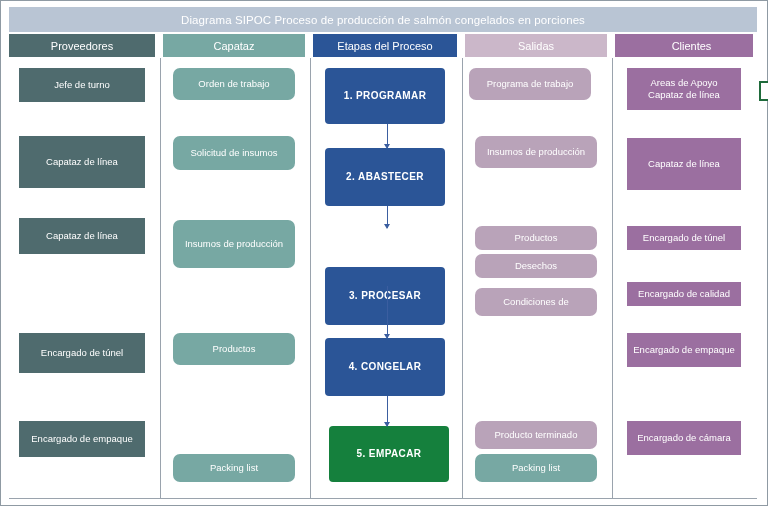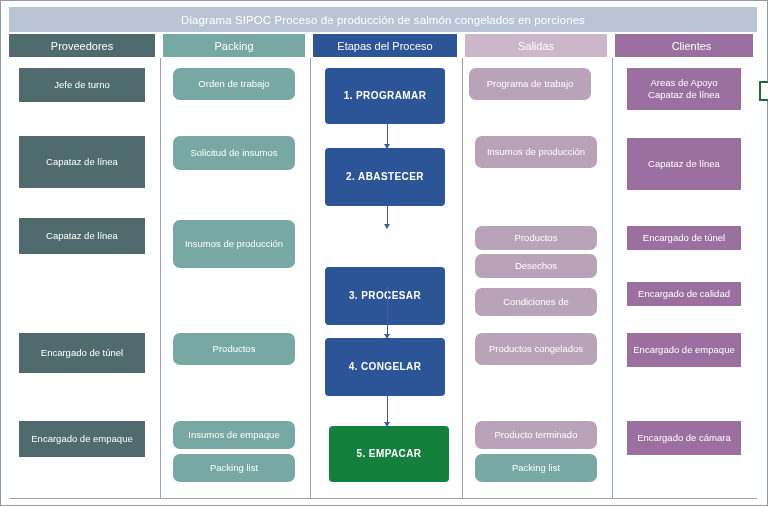--- a/index.html
+++ b/index.html
@@ -83,59 +83,57 @@
 <body>
 
 <div id="diagram">
 
   <div class="title-band">
     <span class="title-text">Diagrama SIPOC Proceso de producción de salmón congelados en porciones</span>
   </div>
 
   <div class="header-row" id="header-row">
       <div class="col-head" style="left: 0px; width: 146px; position: absolute; background: rgb(79, 107, 110);">Proveedores</div>
-      <div class="col-head" style="left: 154px; width: 142px; position: absolute; background: rgb(119, 168, 163);">Packing</div>
+      <div class="col-head" style="left: 154px; width: 142px; position: absolute; background: rgb(119, 168, 163);">Capataz</div>
       <div class="col-head" style="left: 304px; width: 144px; position: absolute; background: rgb(43, 85, 151);">Etapas del Proceso</div>
       <div class="col-head" style="left: 456px; width: 142px; position: absolute; background: rgb(203, 183, 201);">Salidas</div>
       <div class="col-head" style="left: 606px; width: 138px; position: absolute; background: rgb(155, 111, 160);">Clientes</div>
     </div>
 
   <div class="body-grid" id="body-grid">
     <div class="bottom-rule"></div>
   <div class="col" style="left: 0px; width: 150px;">
         <div class="node sq" style="left: 10px; width: 126px; top: 10px; height: 34px; background: rgb(79, 107, 110);">Jefe de turno</div>
         <div class="node sq" style="left: 10px; width: 126px; top: 78px; height: 52px; background: rgb(79, 107, 110);">Capataz de línea</div>
         <div class="node sq" style="left: 10px; width: 126px; top: 160px; height: 36px; background: rgb(79, 107, 110);">Capataz de línea</div>
         <div class="node sq" style="left: 10px; width: 126px; top: 275px; height: 40px; background: rgb(79, 107, 110);">Encargado de túnel</div>
         <div class="node sq" style="left: 10px; width: 126px; top: 363px; height: 36px; background: rgb(79, 107, 110);">Encargado de empaque</div>
       </div>
       <div class="col" style="left: 154px; width: 146px;">
         <div class="node rnd" style="left: 10px; width: 122px; top: 10px; height: 32px; background: rgb(119, 168, 163);">Orden de trabajo</div>
         <div class="node rnd" style="left: 10px; width: 122px; top: 78px; height: 34px; background: rgb(119, 168, 163);">Solicitud de insumos</div>
         <div class="node rnd" style="left: 10px; width: 122px; top: 162px; height: 48px; background: rgb(119, 168, 163);">Insumos de producción</div>
         <div class="node rnd" style="left: 10px; width: 122px; top: 275px; height: 32px; background: rgb(119, 168, 163);">Productos</div>
-        <div class="node rnd" style="left: 10px; width: 122px; top: 363px; height: 28px; background: rgb(119, 168, 163);">Insumos de empaque</div>
         <div class="node rnd" style="left: 10px; width: 122px; top: 396px; height: 28px; background: rgb(119, 168, 163);">Packing list</div>
       </div>
       <div class="col-sep" style="left: 151px;"></div>
       <div class="col" style="left: 304px; width: 148px;">
         <div class="node rnd proc" style="left: 12px; width: 120px; top: 10px; height: 56px; background: rgb(43, 85, 151);">1. PROGRAMAR</div>
         <div class="node rnd proc" style="left: 12px; width: 120px; top: 90px; height: 58px; background: rgb(43, 85, 151);">2. ABASTECER</div>
         <div class="node rnd proc" style="left: 12px; width: 120px; top: 170px; height: 58px; background: rgb(43, 85, 151); margin-top: 39px;">3. PROCESAR</div>
         <div class="node rnd proc" style="left: 12px; width: 120px; top: 280px; height: 58px; background: rgb(43, 85, 151);">4. CONGELAR</div>
         <div class="node rnd proc" style="left: 16px; width: 120px; top: 368px; height: 56px; background: #15803d;">5. EMPACAR</div>
       </div>
       <div class="col-sep" style="left: 301px;"></div>
       <div class="col" style="left: 456px; width: 146px;">
         <div class="node rnd" style="left: 4px; width: 122px; top: 10px; height: 32px; background: rgb(185, 163, 185);">Programa de trabajo</div>
         <div class="node rnd" style="left: 10px; width: 122px; top: 78px; height: 32px; background: rgb(185, 163, 185);">Insumos de producción</div>
         <div class="node rnd" style="left: 10px; width: 122px; top: 168px; height: 24px; background: rgb(185, 163, 185);">Productos</div>
         <div class="node rnd" style="left: 10px; width: 122px; top: 196px; height: 24px; background: rgb(185, 163, 185);">Desechos</div>
         <div class="node rnd" style="left: 10px; width: 122px; top: 230px; height: 28px; background: rgb(185, 163, 185);">Condiciones de</div>
-        <div class="node rnd" style="left: 10px; width: 122px; top: 275px; height: 32px; background: rgb(185, 163, 185);">Productos congelados</div>
         <div class="node rnd" style="left: 10px; width: 122px; top: 363px; height: 28px; background: rgb(185, 163, 185);">Producto terminado</div>
         <div class="node rnd" style="left: 10px; width: 122px; top: 396px; height: 28px; background: rgb(119, 168, 163);">Packing list</div>
       </div>
       <div class="col-sep" style="left: 453px;"></div>
       <div class="col" style="left: 606px; width: 142px;">
         <div class="node sq" style="left: 12px; width: 114px; top: 10px; height: 42px; background: rgb(155, 111, 160);">Areas de Apoyo<br>Capataz de línea</div>
         <div class="node sq" style="left: 12px; width: 114px; top: 80px; height: 52px; background: rgb(155, 111, 160);">Capataz de línea</div>
         <div class="node sq" style="left: 12px; width: 114px; top: 168px; height: 24px; background: rgb(155, 111, 160);">Encargado de túnel</div>
         <div class="node sq" style="left: 12px; width: 114px; top: 224px; height: 24px; background: rgb(155, 111, 160);">Encargado de calidad</div>
         <div class="node sq" style="left: 12px; width: 114px; top: 275px; height: 34px; background: rgb(155, 111, 160);">Encargado de empaque</div>

